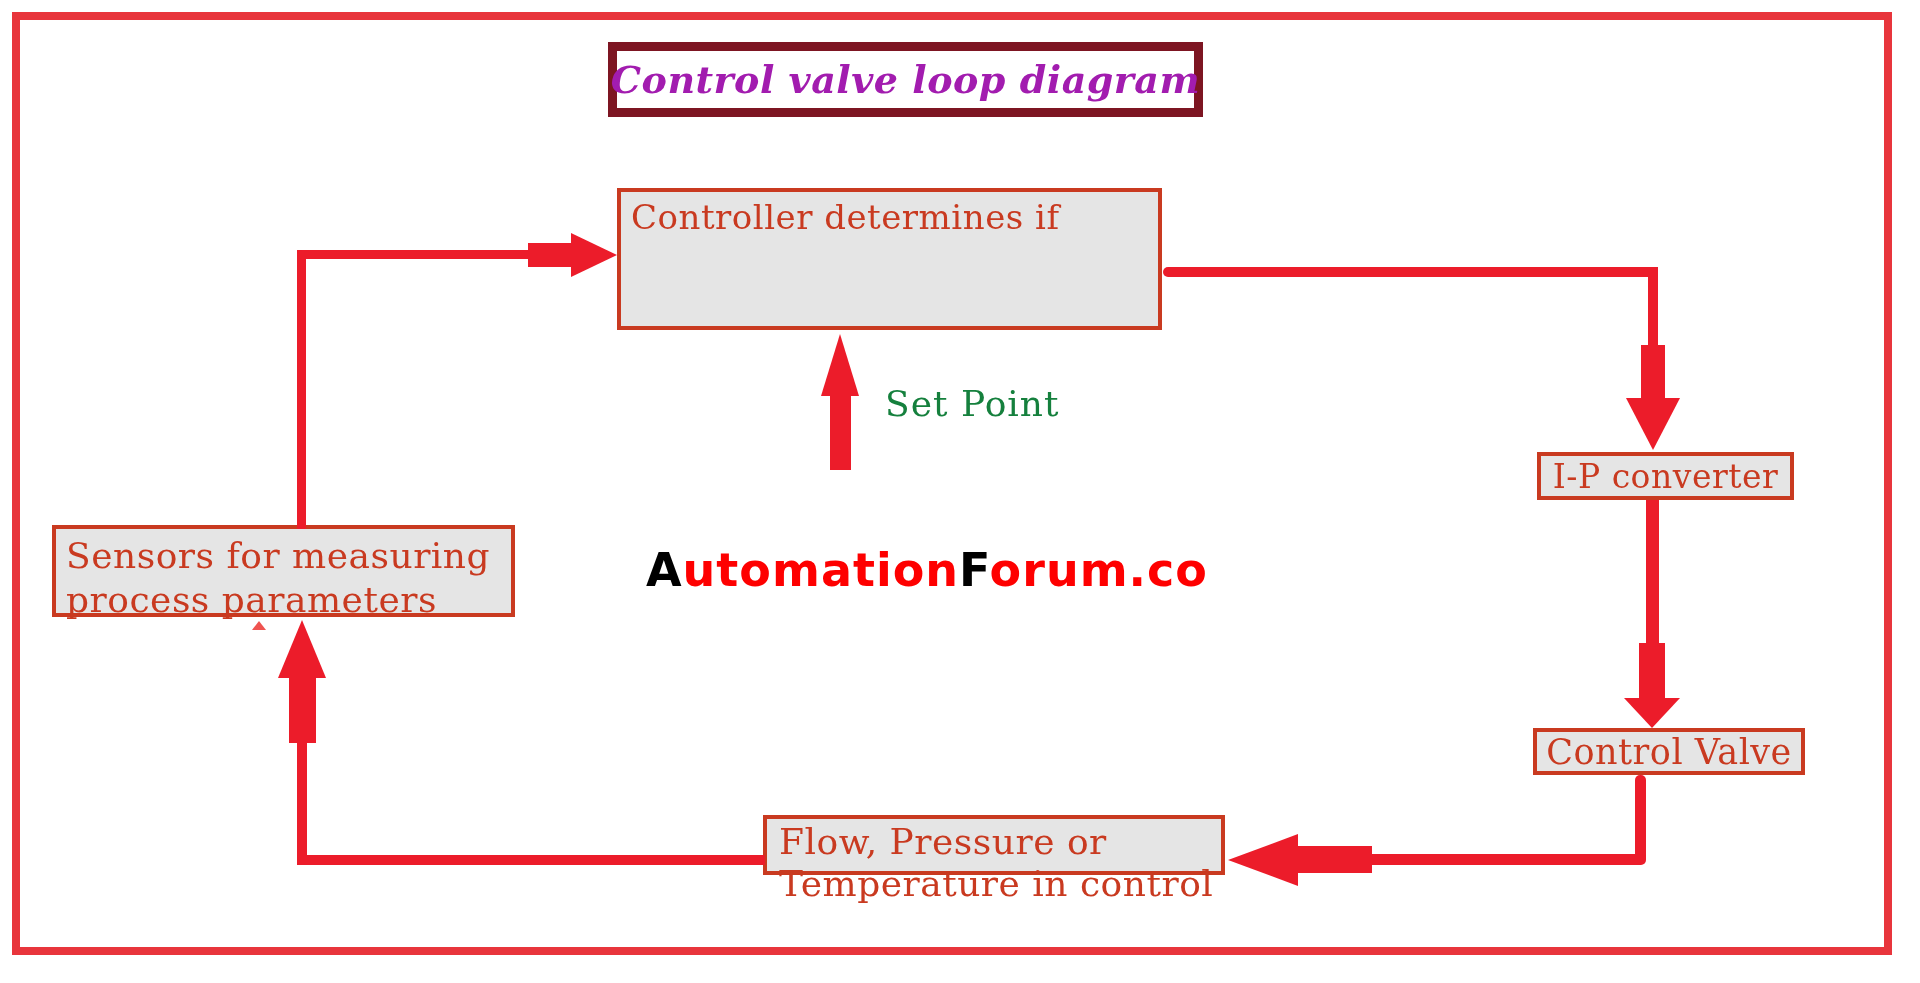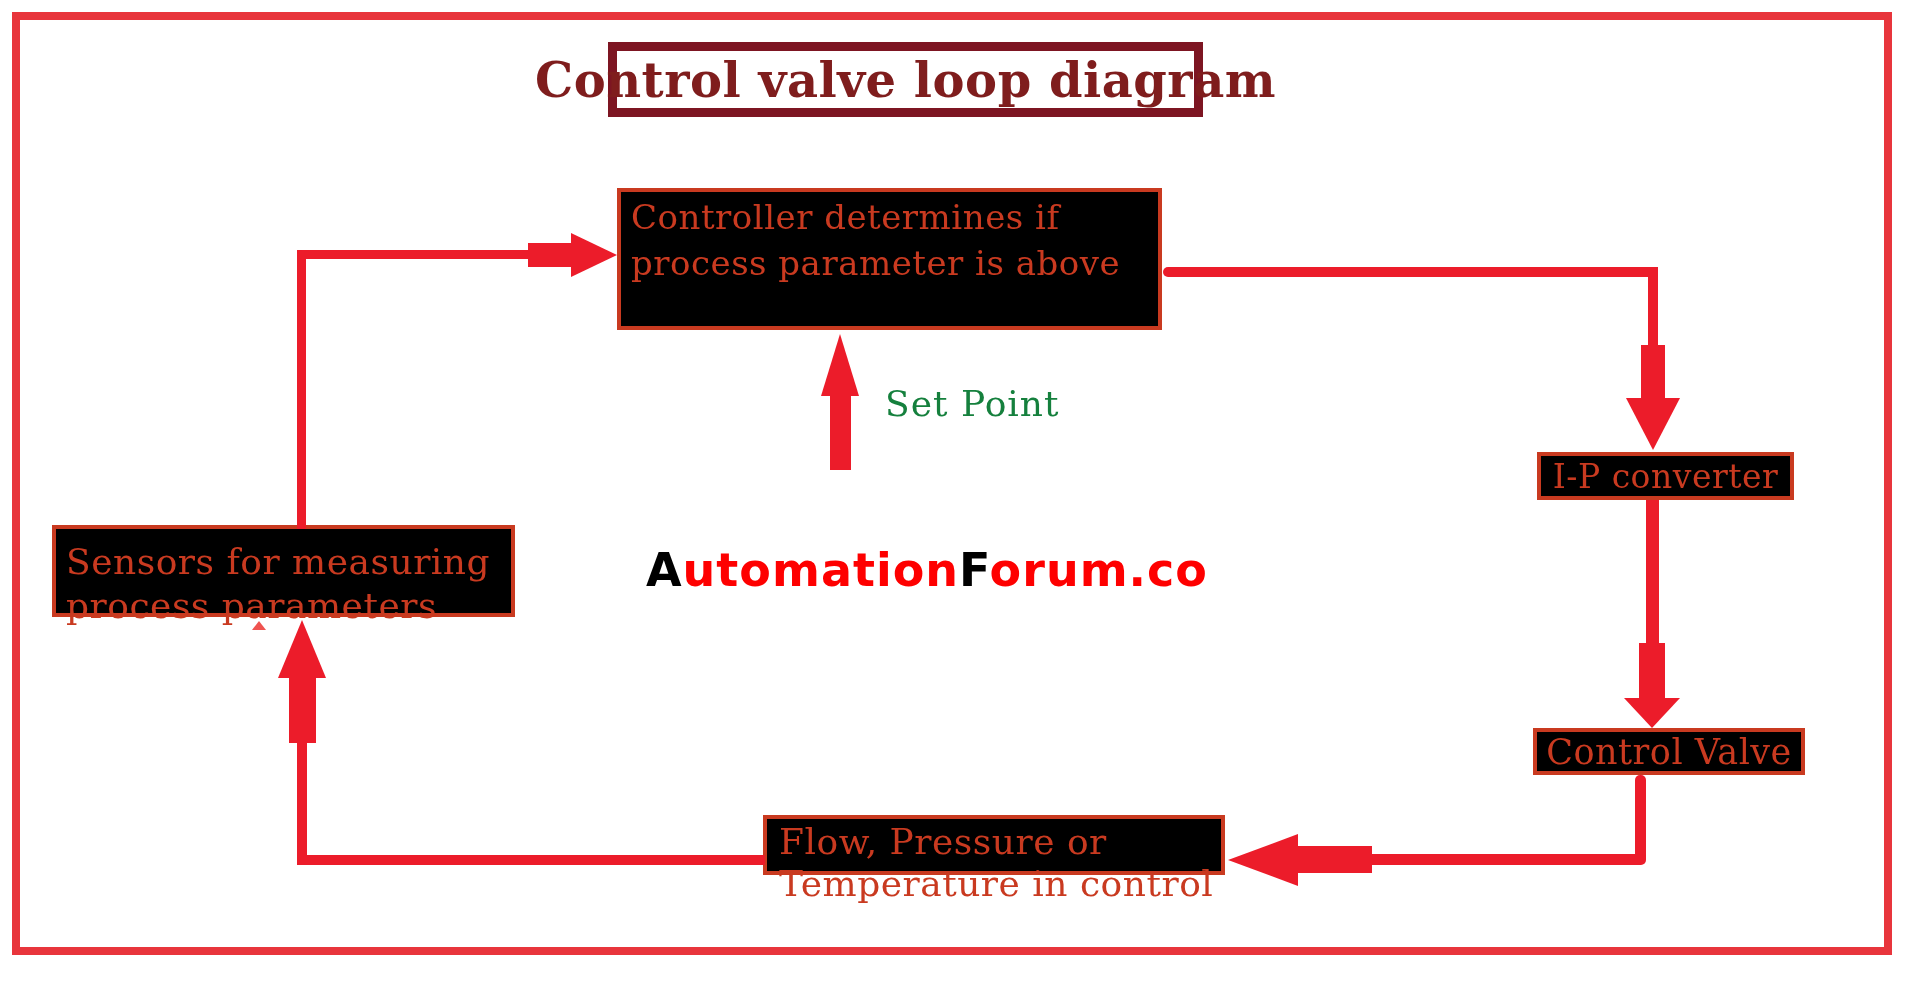--- a/index.html
+++ b/index.html
@@ -6,31 +6,31 @@
   .stage{position:relative;width:1920px;height:983px;background:#ffffff;overflow:hidden;
          font-family:"DejaVu Serif", serif;}
   .abs{position:absolute;}
 
   
   .outer-frame{left:12px;top:12px;width:1880px;height:943px;border:8px solid #e8353c;box-sizing:border-box;}
 
   
   .title-box{left:608px;top:42px;width:595px;height:75px;border:9px solid #7d1522;box-sizing:border-box;
              display:flex;align-items:center;justify-content:center;background:#fff;}
-  .title-text{color:#7f1d1d;font-weight:bold;font-size:48px;letter-spacing:.5px;white-space:nowrap;}
+  .title-text{color:#a21caf;font-weight:bold;font-size:38px;letter-spacing:.5px;white-space:nowrap;font-style:italic;}
 
   
-  .pbox{background:#000000;border:4px solid #c93a20;box-sizing:border-box;color:#c93a20;
+  .pbox{background:#e5e5e5;border:4px solid #c93a20;box-sizing:border-box;color:#c93a20;
         letter-spacing:.5px;white-space:nowrap;}
   .pbox div{line-height:inherit;}
   .controller-box{left:617px;top:188px;width:545px;height:142px;font-size:34px;line-height:46px;padding:2px 0 0 10px;}
   .ip-box{left:1537px;top:452px;width:257px;height:48px;font-size:33px;display:flex;align-items:flex-end;justify-content:center;}
   .valve-box{left:1533px;top:728px;width:272px;height:47px;font-size:35px;display:flex;align-items:center;justify-content:center;}
   .flow-box{left:763px;top:815px;width:462px;height:60px;font-size:36px;line-height:42px;padding:2px 0 0 12px;}
-  .sensors-box{left:52px;top:525px;width:463px;height:92px;font-size:36px;line-height:44px;padding:11px 0 0 10px;}
+  .sensors-box{left:52px;top:525px;width:463px;height:92px;font-size:36px;line-height:44px;padding:5px 0 0 10px;}
 
   
   .setpoint-label{left:885px;top:383px;color:#15803d;font-weight:normal;font-size:36px;letter-spacing:1px;white-space:nowrap;}
 
   
   .watermark{left:622px;top:543px;font-family:"DejaVu Sans", sans-serif;font-weight:bold;font-size:46px;
              letter-spacing:1px;white-space:nowrap;margin-left:24px;}
   .wm-black{color:#000000;}
   .wm-red{color:#fe0000;}
 
@@ -80,21 +80,20 @@
 <div class="stage">
 
   <div class="abs outer-frame"></div>
 
   <div class="abs title-box">
     <span class="title-text">Control valve loop diagram</span>
   </div>
 
   <div class="abs pbox controller-box">
     <div>Controller determines if</div>
-    <div>process parameter is above</div>
   </div>
 
   <div class="abs pbox ip-box">
     <span>I-P converter</span>
   </div>
 
   <div class="abs pbox valve-box">
     <span>Control Valve</span>
   </div>
 

